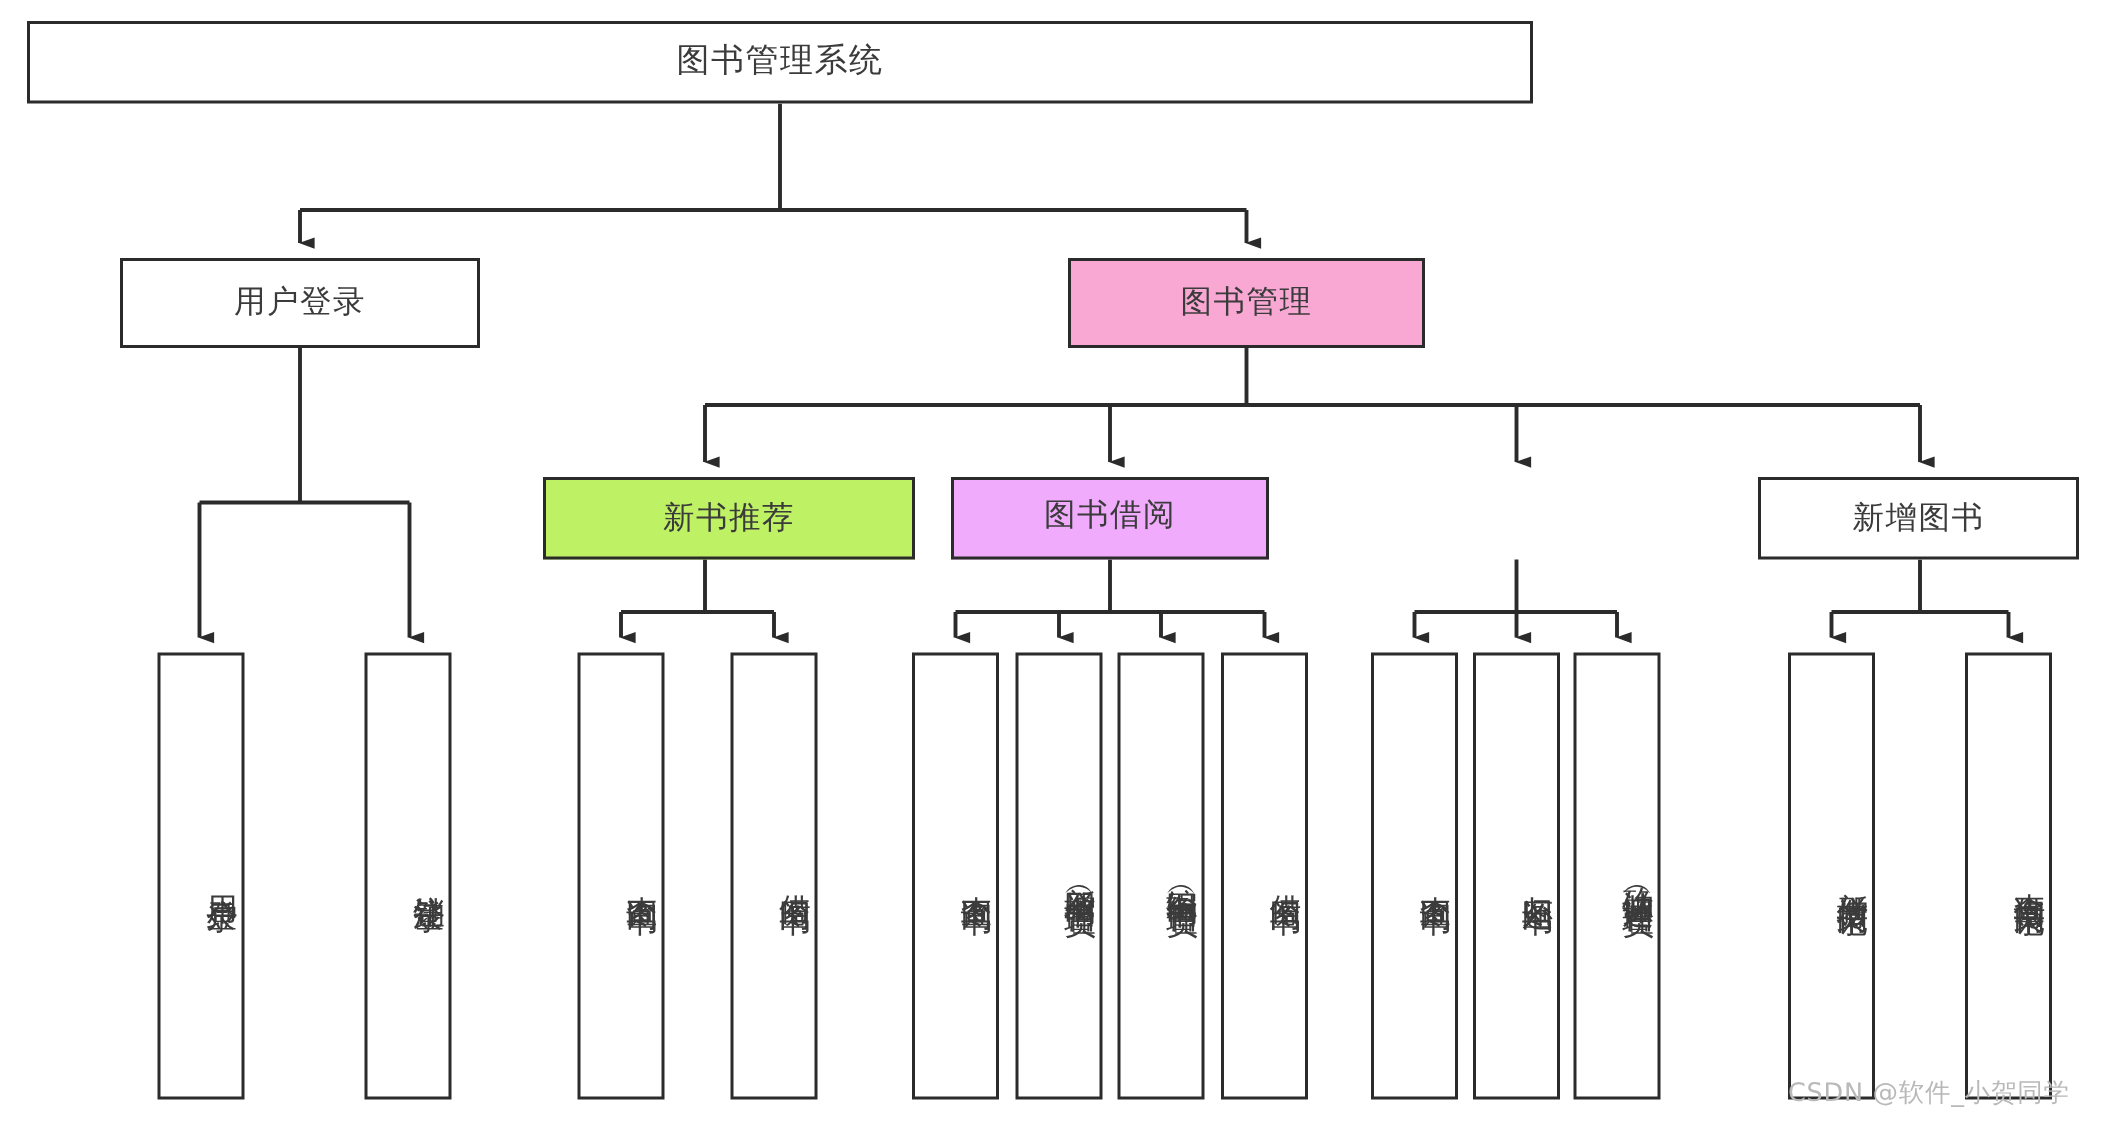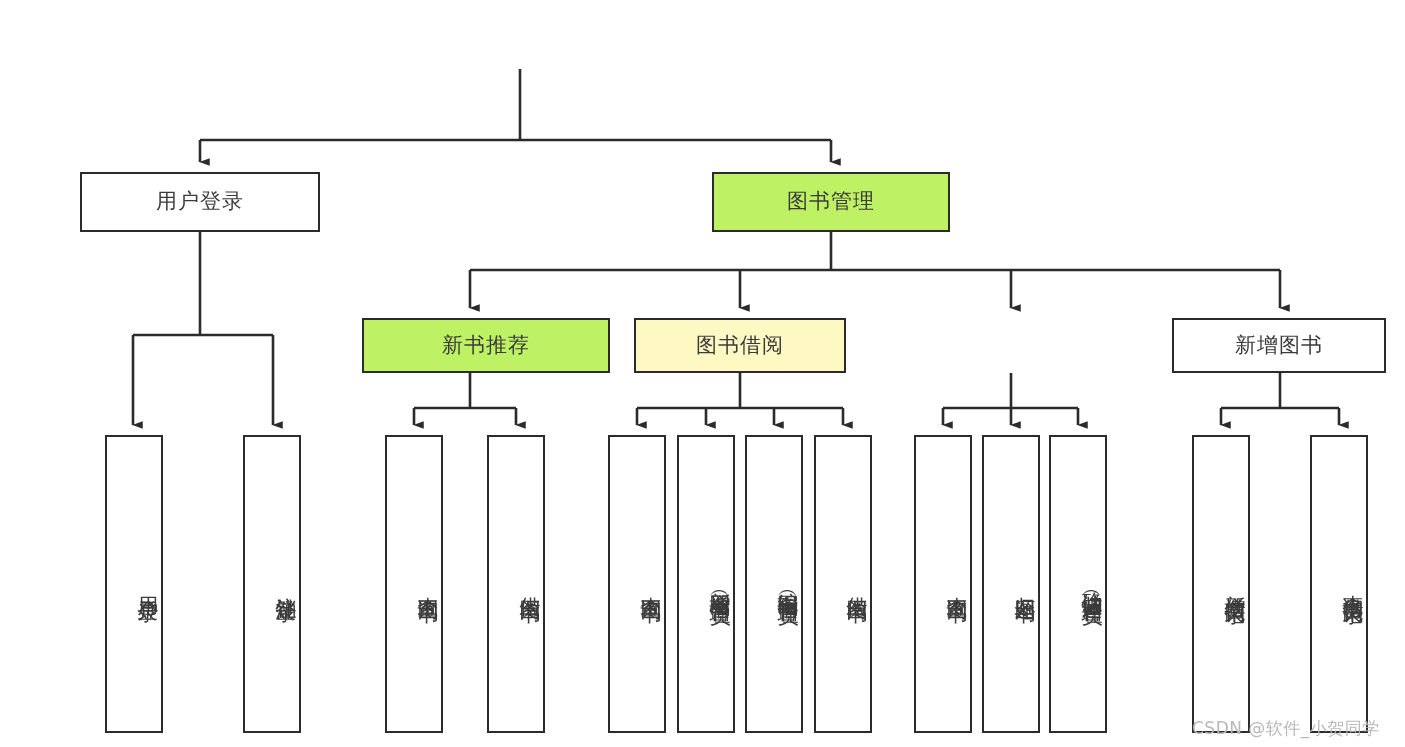--- a/index.html
+++ b/index.html
@@ -116,32 +116,35 @@
       <path d="M 1011 408 L 1011 425" marker-end="url(#arrow)"></path>
       <path d="M 1078 408 L 1078 425" marker-end="url(#arrow)"></path>
 
       <path d="M 1280 373 L 1280 408"></path>
       <path d="M 1221 408 L 1339 408"></path>
       <path d="M 1221 408 L 1221 425" marker-end="url(#arrow)"></path>
       <path d="M 1339 408 L 1339 425" marker-end="url(#arrow)"></path>
     </g>
   </svg>
 
+  <div class="node horizontal root" style="left: 18px; top: 14px; width: 1004px; height: 55px; border-color: rgb(43, 43, 43); color: rgb(59, 59, 59); background: rgb(255, 255, 255);">
+    <span class="label">图书管理系统</span>
+  </div>
 
   <div class="node horizontal" style="left: 80px; top: 172px; width: 240px; height: 60px; border-color: rgb(43, 43, 43); color: rgb(59, 59, 59); background: rgb(255, 255, 255);">
     <span class="label">用户登录</span>
   </div>
-  <div class="node horizontal" style="left: 712px; top: 172px; width: 238px; height: 60px; border-color: rgb(43, 43, 43); color: rgb(59, 59, 59); background: #bef264;">
+  <div class="node horizontal" style="left: 712px; top: 172px; width: 238px; height: 60px; border-color: rgb(43, 43, 43); color: rgb(59, 59, 59); background: #f9a8d4;">
     <span class="label">图书管理</span>
   </div>
 
   <div class="node horizontal" style="left: 362px; top: 318px; width: 248px; height: 55px; border-color: rgb(43, 43, 43); color: rgb(59, 59, 59); background: #bef264;">
     <span class="label">新书推荐</span>
   </div>
-  <div class="node horizontal" style="left: 634px; top: 318px; width: 212px; height: 55px; border-color: rgb(43, 43, 43); color: rgb(59, 59, 59); background: #fef9c3;">
+  <div class="node horizontal" style="left: 634px; top: 318px; width: 212px; height: 55px; border-color: rgb(43, 43, 43); color: rgb(59, 59, 59); background: #f0abfc; font-family: Liberation Mono, monospace;">
     <span class="label">图书借阅</span>
   </div>
   <div class="node horizontal" style="left: 1172px; top: 318px; width: 214px; height: 55px; border-color: rgb(43, 43, 43); color: rgb(59, 59, 59); background: rgb(255, 255, 255);">
     <span class="label">新增图书</span>
   </div>
 
   <div class="node vertical" style="left: 105px; top: 435px; width: 58px; height: 298px; border-color: rgb(43, 43, 43); color: rgb(59, 59, 59); background: rgb(255, 255, 255);">
     <span class="label">用户登录</span>
   </div>
   <div class="node vertical" style="left: 243px; top: 435px; width: 58px; height: 298px; border-color: rgb(43, 43, 43); color: rgb(59, 59, 59); background: rgb(255, 255, 255);">

